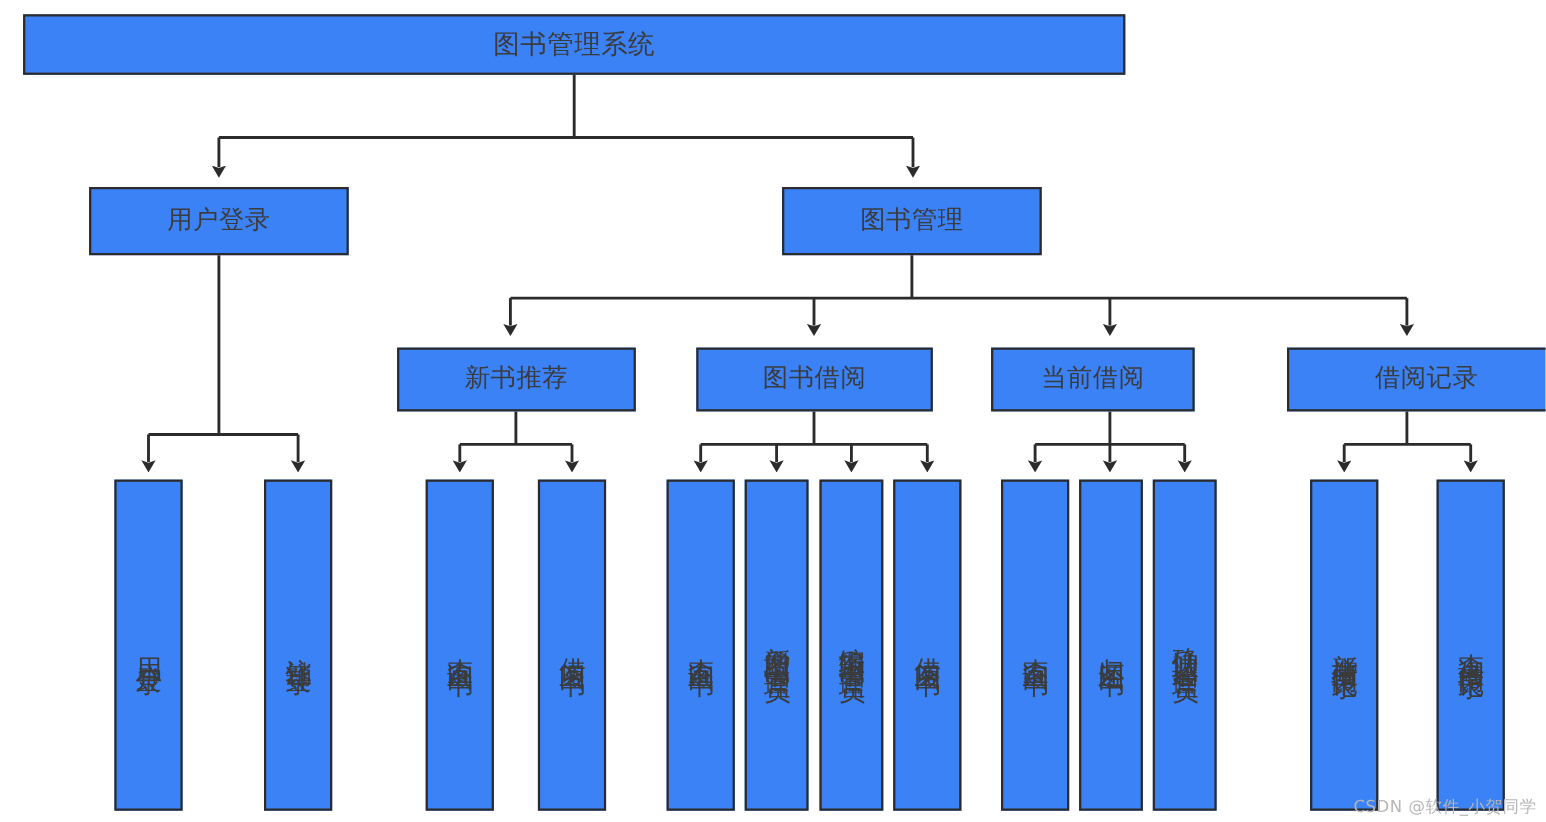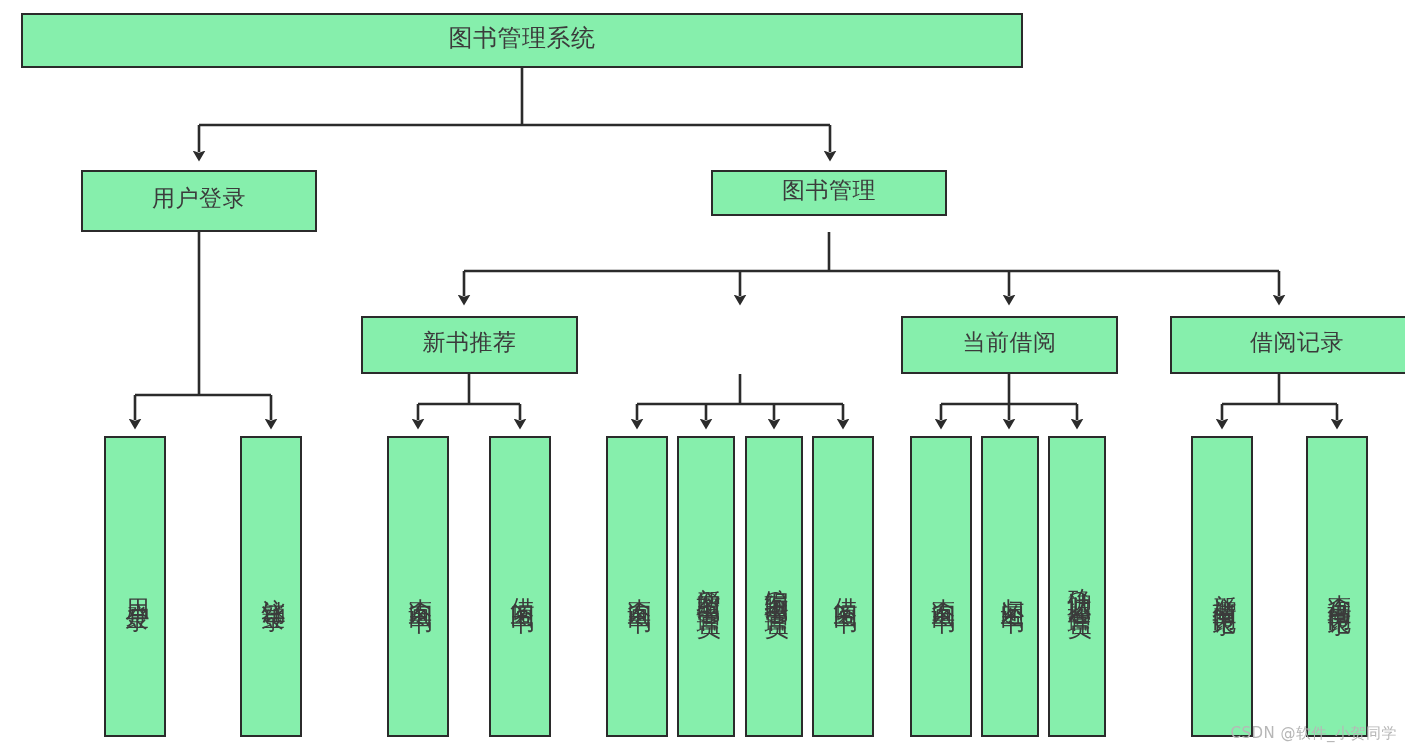--- a/index.html
+++ b/index.html
@@ -23,27 +23,26 @@
     position: absolute;
     left: 0;
     top: 0;
     width: 1405px;
     height: 747px;
     pointer-events: none;
   }
   .node {
     position: absolute;
     box-sizing: border-box;
-    background: #86efac;
+    background: #3b82f6;
     border: 2.5px solid #2b2b2b;
     display: flex;
     align-items: center;
     justify-content: center;
     overflow: hidden;
-    font-family: Liberation Mono, monospace;
   }
   .node-label {
     color: #3b3b3b;
     font-size: 23px;
     line-height: 1.12;
     letter-spacing: 0.5px;
     white-space: nowrap;
     text-align: center;
   }
   .node.leaf .node-label {
@@ -128,28 +127,31 @@
     </g>
   </svg>
 
   <div class="node root" style="left:21px; top:13px; width:1002px; height:55px;">
     <span class="node-label">图书管理系统</span>
   </div>
 
   <div class="node" style="left:81px; top:170px; width:236px; height:62px;">
     <span class="node-label">用户登录</span>
   </div>
-  <div class="node" style="left:711px; top:170px; width:236px; height:46px;">
+  <div class="node" style="left:711px; top:170px; width:236px; height:62px;">
     <span class="node-label">图书管理</span>
   </div>
 
   <div class="node" style="left:361px; top:316px; width:217px; height:58px;justify-content:center;">
     <span class="node-label">新书推荐</span>
   </div>
-  <div class="node" style="left:901px; top:316px; width:217px; height:58px;">
+  <div class="node" style="left:633px; top:316px; width:215px; height:58px;">
+    <span class="node-label">图书借阅</span>
+  </div>
+  <div class="node" style="left:901px; top:316px; width:185px; height:58px;">
     <span class="node-label">当前借阅</span>
   </div>
   <div class="node" style="left:1170px; top:316px; width:254px; height:58px;">
     <span class="node-label">借阅记录</span>
   </div>
 
   <div class="node leaf" style="left:104px; top:436px; width:62px; height:301px;">
     <span class="node-label">用户登录</span>
   </div>
   <div class="node leaf" style="left:240px; top:436px; width:62px; height:301px;">

